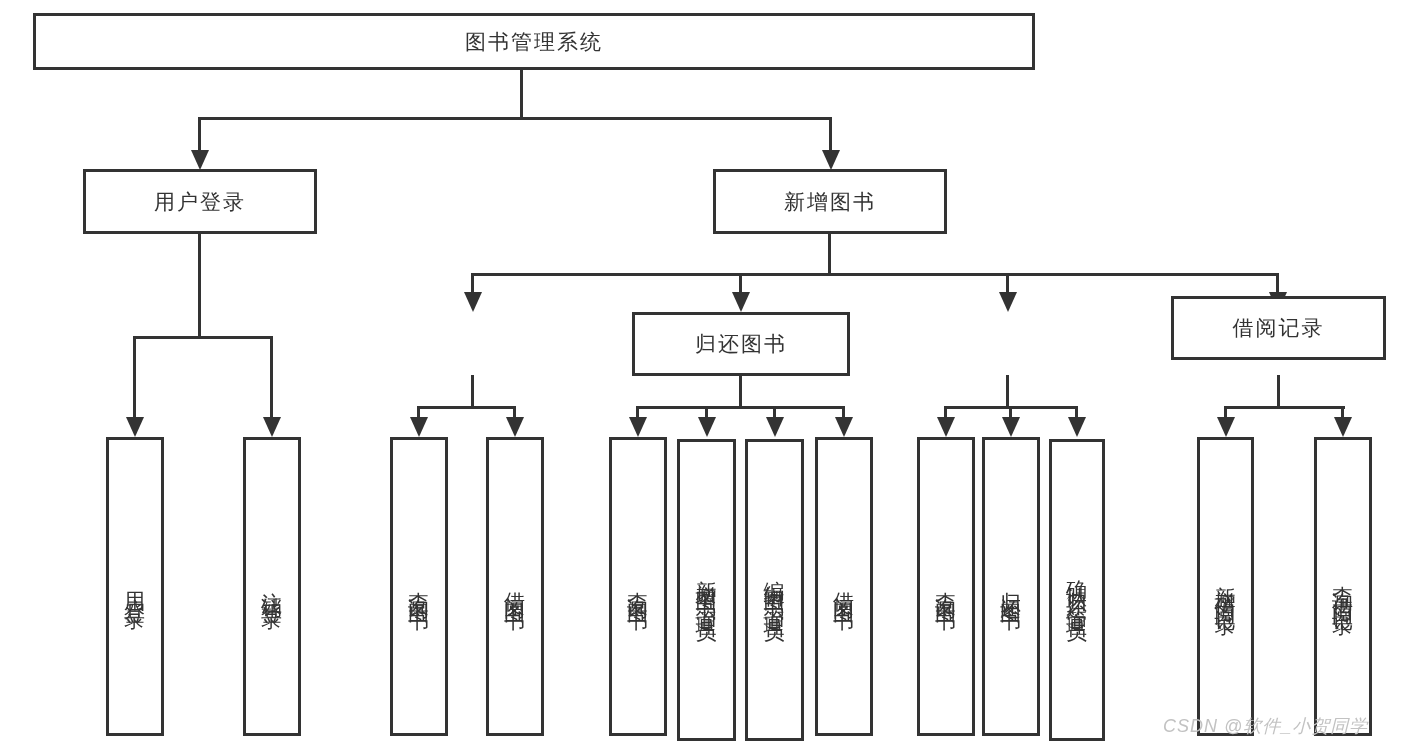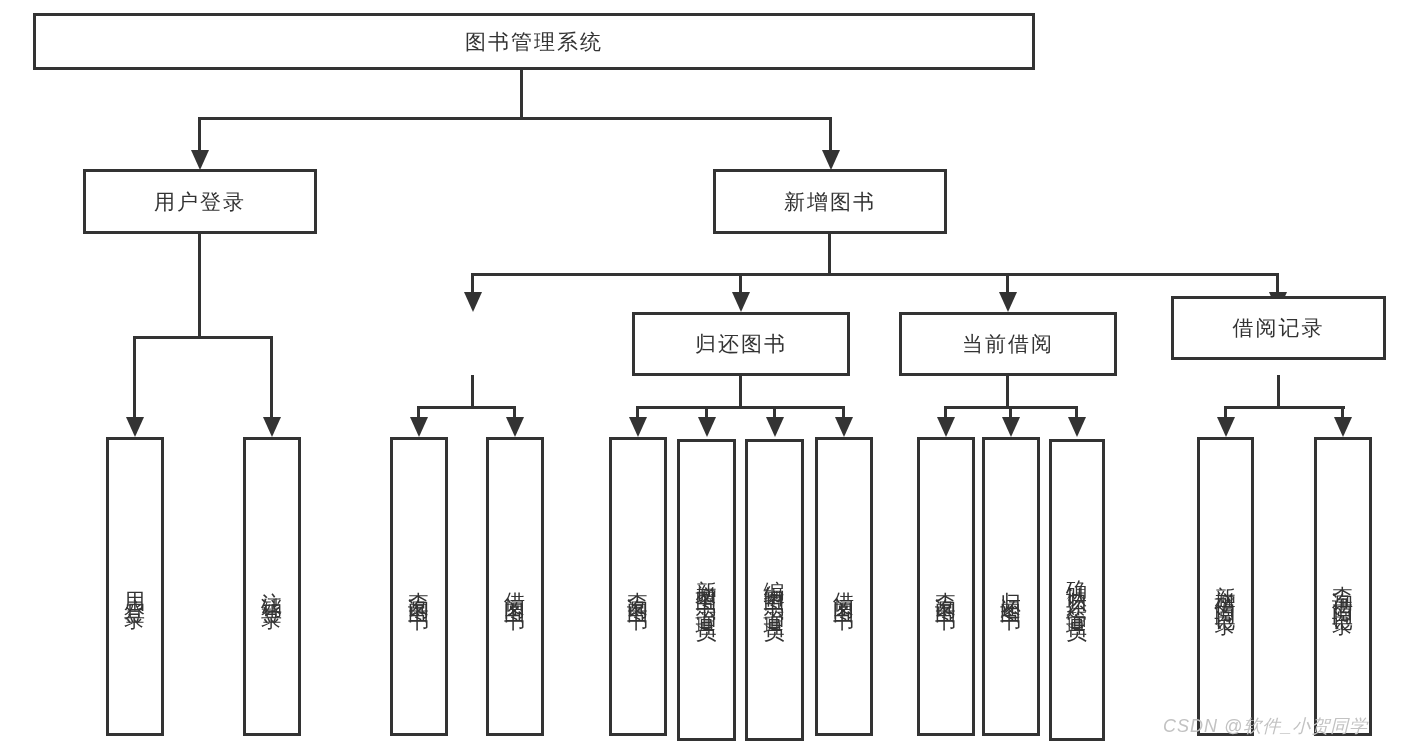--- a/index.html
+++ b/index.html
@@ -65,23 +65,20 @@
   <div class="arrow" style="left:464px;top:292px;"></div>
   <div class="vline" style="left:739px;top:273px;height:22px;"></div>
   <div class="arrow" style="left:732px;top:292px;"></div>
   <div class="vline" style="left:1006px;top:273px;height:22px;"></div>
   <div class="arrow" style="left:999px;top:292px;"></div>
   <div class="vline" style="left:1276px;top:273px;height:22px;"></div>
   <div class="arrow" style="left:1269px;top:292px;"></div>
 
   <div class="box" style="left:632px;top:312px;width:218px;height:64px;">
     <span class="hlabel">归还图书</span>
-  </div>
-  <div class="box" style="left:899px;top:312px;width:218px;height:64px;">
-    <span class="hlabel">当前借阅</span>
   </div>
   <div class="box" style="left:1171px;top:296px;width:215px;height:64px;align-items:center;">
     <span class="hlabel">借阅记录</span>
   </div>
 
   <div class="vline" style="left:471px;top:375px;height:34px;"></div>
   <div class="hline" style="left:418px;top:406px;width:98px;"></div>
   <div class="vline" style="left:417px;top:406px;height:13px;"></div>
   <div class="arrow" style="left:410px;top:417px;"></div>
   <div class="vline" style="left:513px;top:406px;height:13px;"></div>

